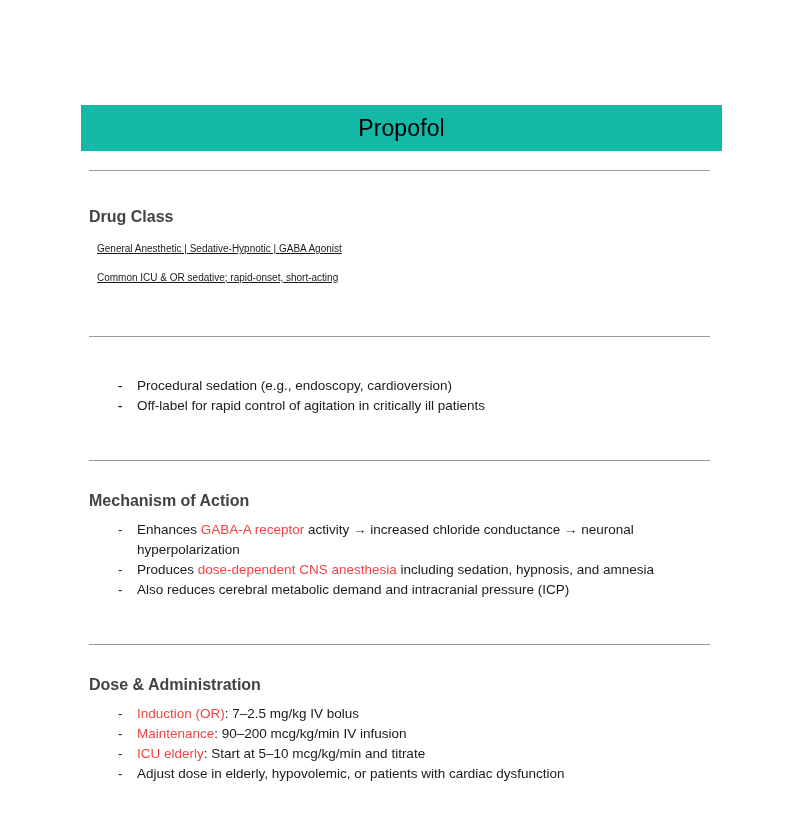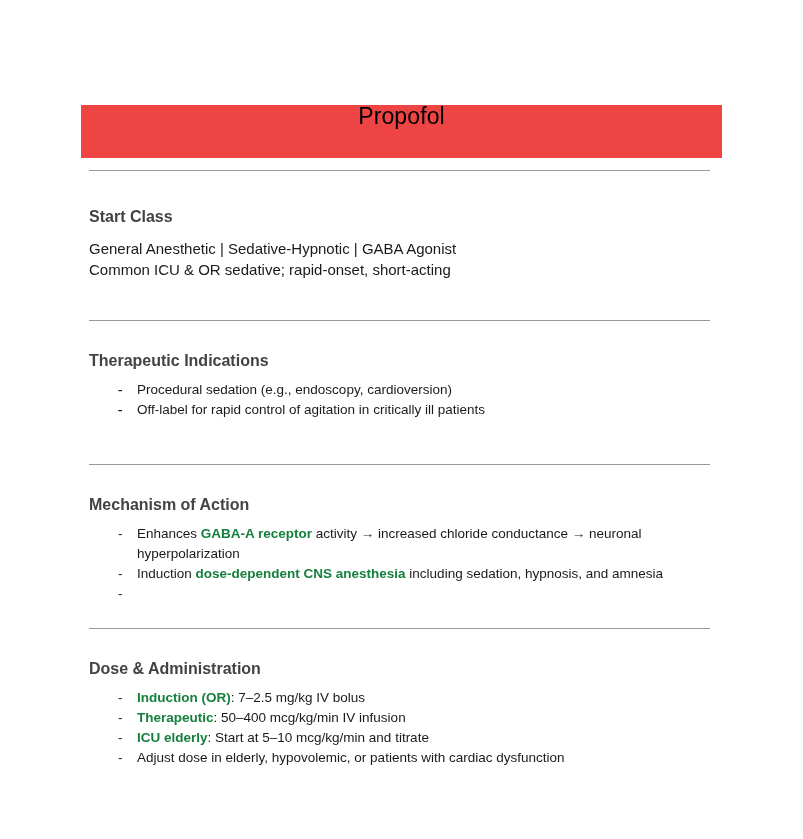--- a/index.html
+++ b/index.html
@@ -20,23 +20,24 @@
     height: 839px;
     background: #ffffff;
   }
 
   
   .title-banner {
     position: absolute;
     left: 81px;
     top: 105px;
     width: 641px;
-    height: 53px;
-    background: #ef4444;
+    height: 46px;
+    background: #14b8a6;
     display: flex;
+    align-items: center;
     justify-content: center;
   }
   .title-text {
     font-size: 23px;
     font-weight: 400;
     color: #000000;
     letter-spacing: 0.1px;
     line-height: 1;
   }
 
@@ -66,24 +67,25 @@
     font-weight: bold;
     color: #434343;
     margin: 0;
     line-height: 20px;
   }
 
   .para-block {
     margin-top: 12px;
   }
   .para {
-    font-size: 15px;
+    font-size: 10px;
     color: #1a1a1a;
     line-height: 20.5px;
-    margin: 0;
+    margin: 8px;
+    text-decoration: underline;
   }
 
   ul.bullets {
     list-style: none;
     margin: 9px 0 0 0;
     padding: 0;
   }
   ul.bullets > li {
     position: relative;
     padding-left: 48px;
@@ -94,75 +96,74 @@
   }
   ul.bullets > li .dash {
     position: absolute;
     left: 29px;
     top: 0;
     font-size: 13.5px;
     color: #1a1a1a;
     line-height: 20px;
   }
   ul.bullets > li b {
-    font-weight: bold;
-    color: #15803d;
+    font-weight: normal;
+    color: #ef4444;
   }
 </style>
 </head>
 <body>
 
 <div class="page">
 
   <div class="title-banner">
     <div class="title-text">Propofol</div>
   </div>
 
   <div class="content">
 
   <div class="divider"></div>
       <div class="sec-gap-1"></div>
       <div class="section">
-        <h2 class="section-title">Start Class</h2>
+        <h2 class="section-title">Drug Class</h2>
         <div class="para-block">
           <p class="para">General Anesthetic | Sedative-Hypnotic | GABA Agonist</p>
           <p class="para">Common ICU &amp; OR sedative; rapid-onset, short-acting</p>
         </div>
       </div>
       <div style="height: 40px;"></div>
       <div class="divider"></div>
       <div class="sec-gap-2"></div>
       <div class="section">
-        <h2 class="section-title">Therapeutic Indications</h2>
         <ul class="bullets">
           <li><span class="dash">-</span></li>
           <li><span class="dash">-</span><span>Procedural sedation (e.g., endoscopy, cardioversion)</span></li>
           <li><span class="dash">-</span></li>
           <li><span class="dash">-</span></li>
           <li><span class="dash">-</span><span>Off-label for rapid control of agitation in critically ill patients</span></li>
         </ul>
       </div>
       <div style="height: 44px;"></div>
       <div class="divider"></div>
       <div class="sec-gap-2"></div>
       <div class="section">
         <h2 class="section-title">Mechanism of Action</h2>
         <ul class="bullets">
           <li><span class="dash">-</span><span>Enhances </span><b>GABA-A receptor</b><span> activity → increased chloride conductance → neuronal hyperpolarization</span></li>
-          <li><span class="dash">-</span><span>Induction </span><b>dose-dependent CNS anesthesia</b><span> including sedation, hypnosis, and amnesia</span></li>
-          <li><span class="dash">-</span></li>
+          <li><span class="dash">-</span><span>Produces </span><b>dose-dependent CNS anesthesia</b><span> including sedation, hypnosis, and amnesia</span></li>
+          <li><span class="dash">-</span><span>Also reduces cerebral metabolic demand and intracranial pressure (ICP)</span></li>
         </ul>
       </div>
       <div style="height: 44px;"></div>
       <div class="divider"></div>
       <div class="sec-gap-2"></div>
       <div class="section">
         <h2 class="section-title">Dose &amp; Administration</h2>
         <ul class="bullets">
           <li><span class="dash">-</span><b>Induction (OR)</b><span>: 7–2.5 mg/kg IV bolus</span></li>
-          <li><span class="dash">-</span><b>Therapeutic</b><span>: 50–400 mcg/kg/min IV infusion</span></li>
+          <li><span class="dash">-</span><b>Maintenance</b><span>: 90–200 mcg/kg/min IV infusion</span></li>
           <li><span class="dash">-</span><b>ICU elderly</b><span>: Start at 5–10 mcg/kg/min and titrate</span></li>
           <li><span class="dash">-</span><span>Adjust dose in elderly, hypovolemic, or patients with cardiac dysfunction</span></li>
         </ul>
       </div>
     </div>
 
 </div>
 
 </body></html>

